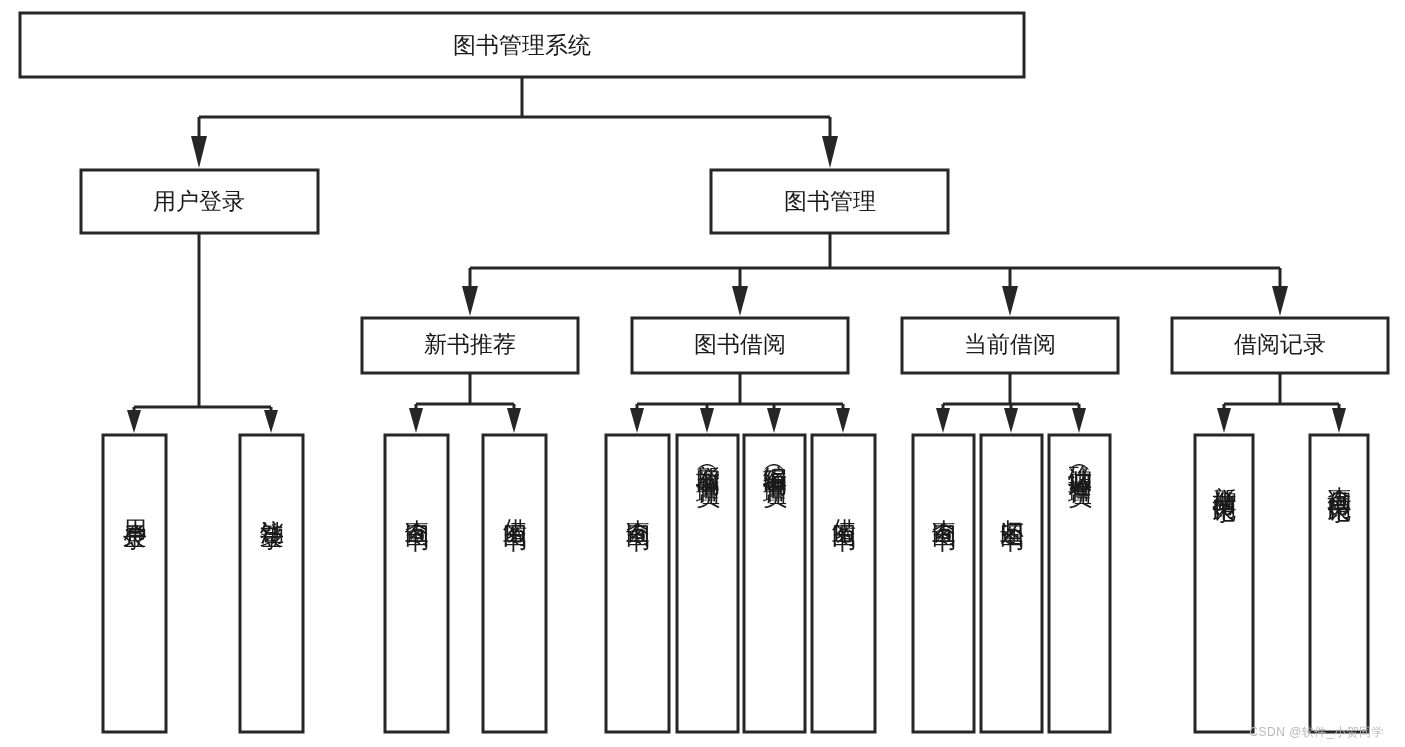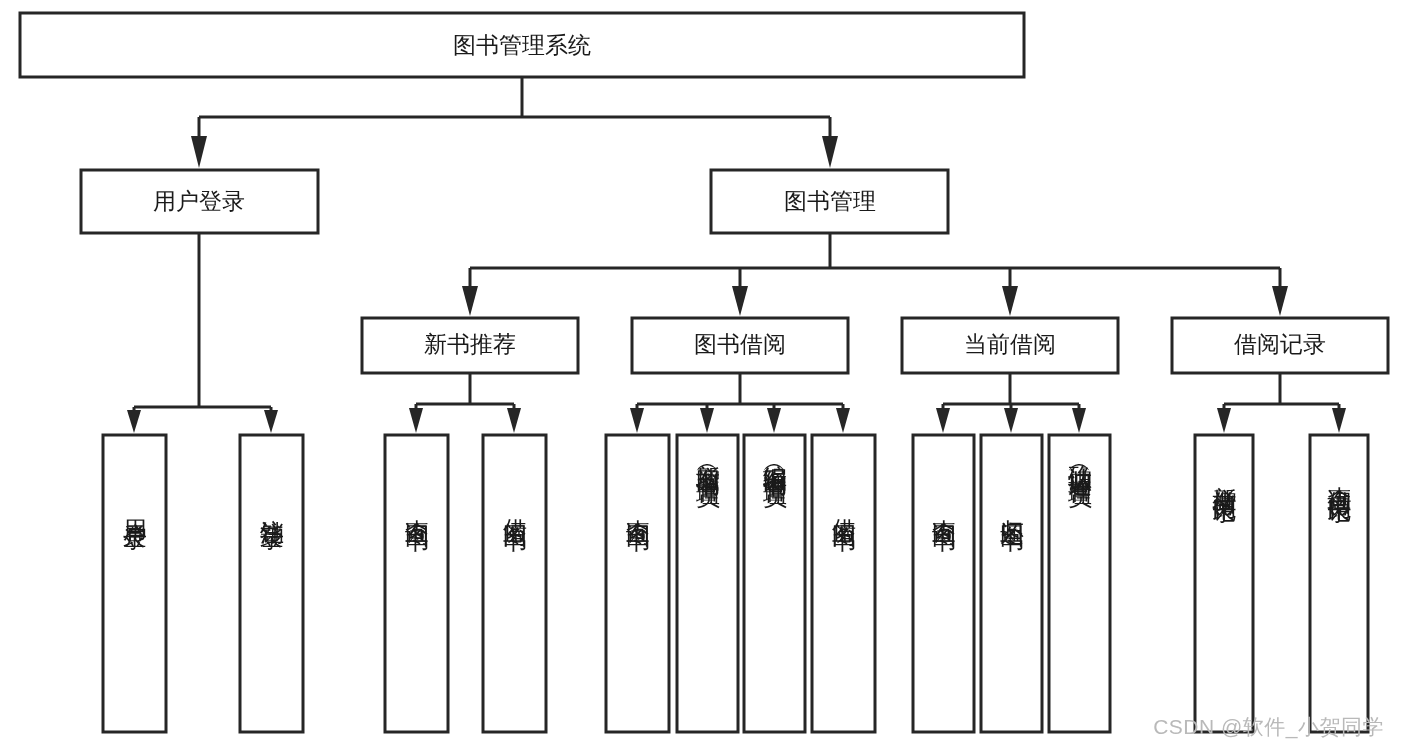--- a/index.html
+++ b/index.html
@@ -62,21 +62,21 @@
     line-height: 1.12;
     color: #1a1a1a;
     letter-spacing: 3px;
     white-space: nowrap;
   }
   #watermark {
     position: absolute;
     right: 16px;
     bottom: 6px;
     font-family: "Liberation Sans", "DejaVu Sans", sans-serif;
-    font-size: 21px;
+    font-size: 12px;
     color: #b9b9b9;
     letter-spacing: 0.5px;
     white-space: nowrap;
     pointer-events: none;
   }
 </style>
 </head>
 <body>
 
 <div id="diagram-root">

